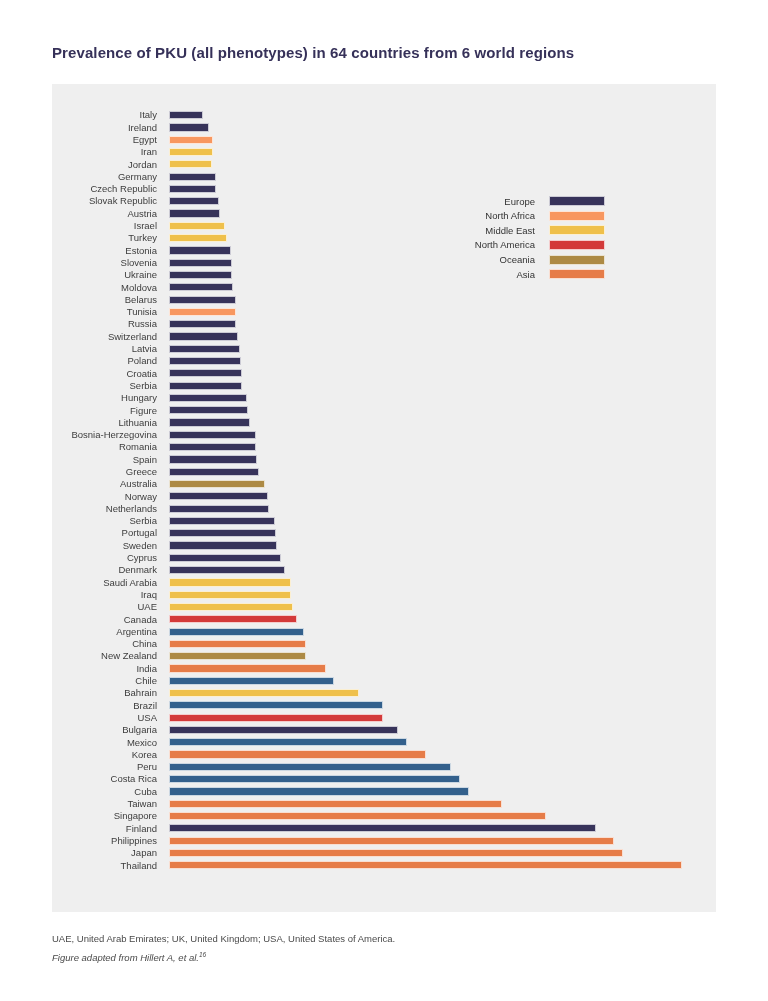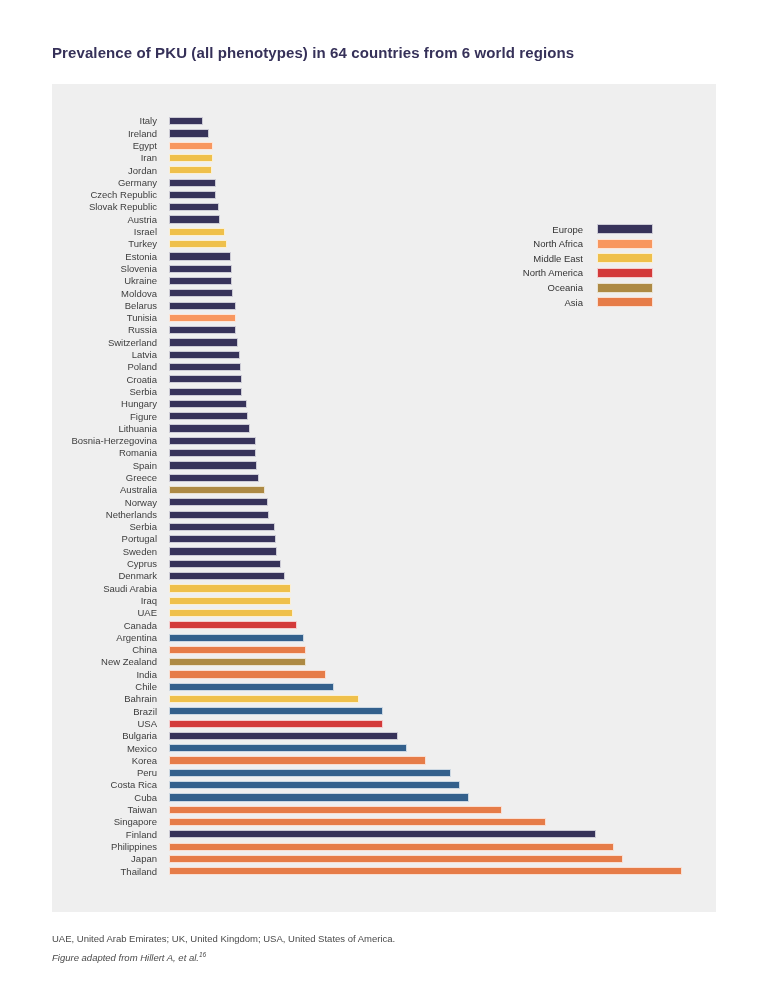--- a/index.html
+++ b/index.html
@@ -16,21 +16,21 @@
     font-size:15px; font-weight:bold;
     color:#363159;
     letter-spacing:0.1px;
   }
   .chart-panel {
     position:absolute; left:52px; top:84px;
     width:664px; height:828px;
     background:#efefef;
   }
   .bar-rows {
-    position:absolute; left:0; top:31px; width:100%;
+    position:absolute; left:0; top:25px; width:100%;
   }
   .row {
     height:12.3px;
     display:flex; align-items:center;
   }
   .country-label {
     flex:none;
     width:105px;
     padding-right:12px;
     text-align:right;
@@ -40,23 +40,22 @@
     line-height:1;
   }
   .bar {
     height:8.2px;
     border:1px solid rgba(255,255,255,0.75);
     box-sizing:border-box;
     flex:none;
   }
   .legend {
     position:absolute;
-    top:138px; left:0;
+    top:110px; left:0;
     width:553px;
-    padding-left:48px;
   }
   .legend-row {
     height:14.6px;
     display:flex; justify-content:flex-end; align-items:center;
   }
   .legend-label {
     font-size:9.5px;
     color:#333333;
     padding-right:14px;
     white-space:nowrap;

